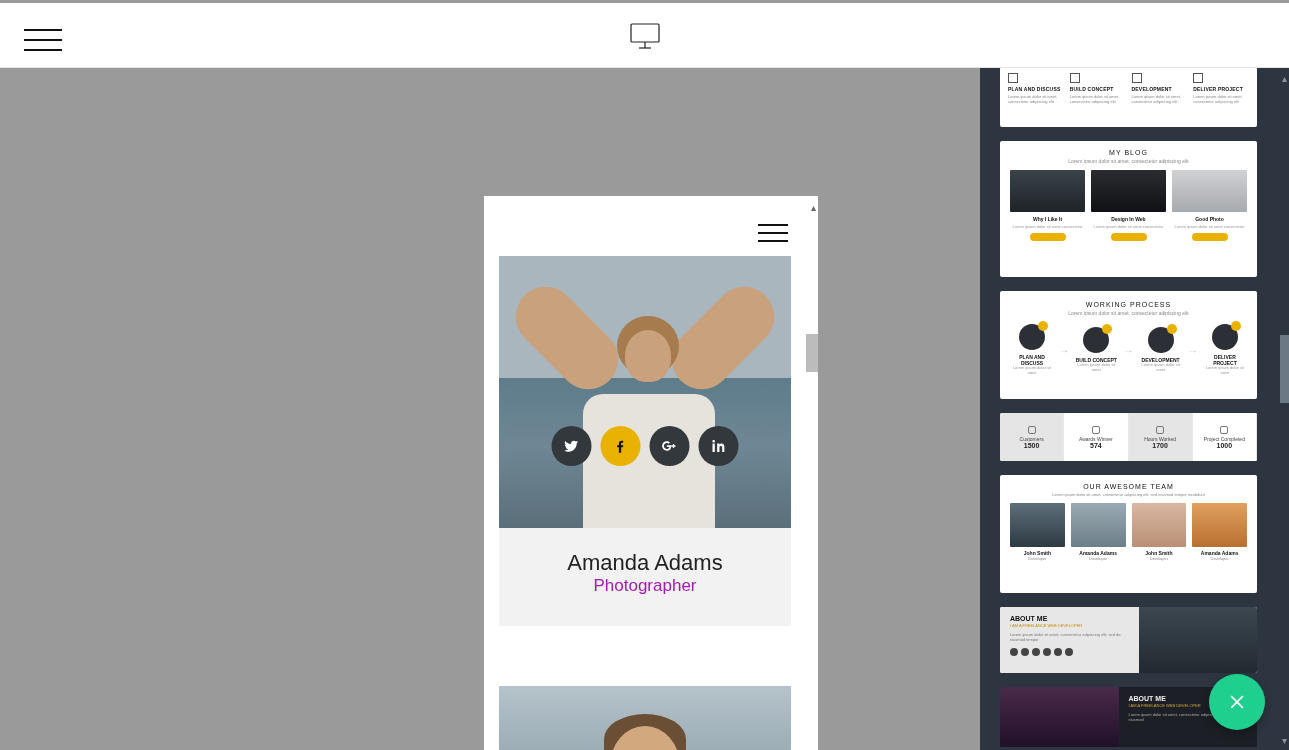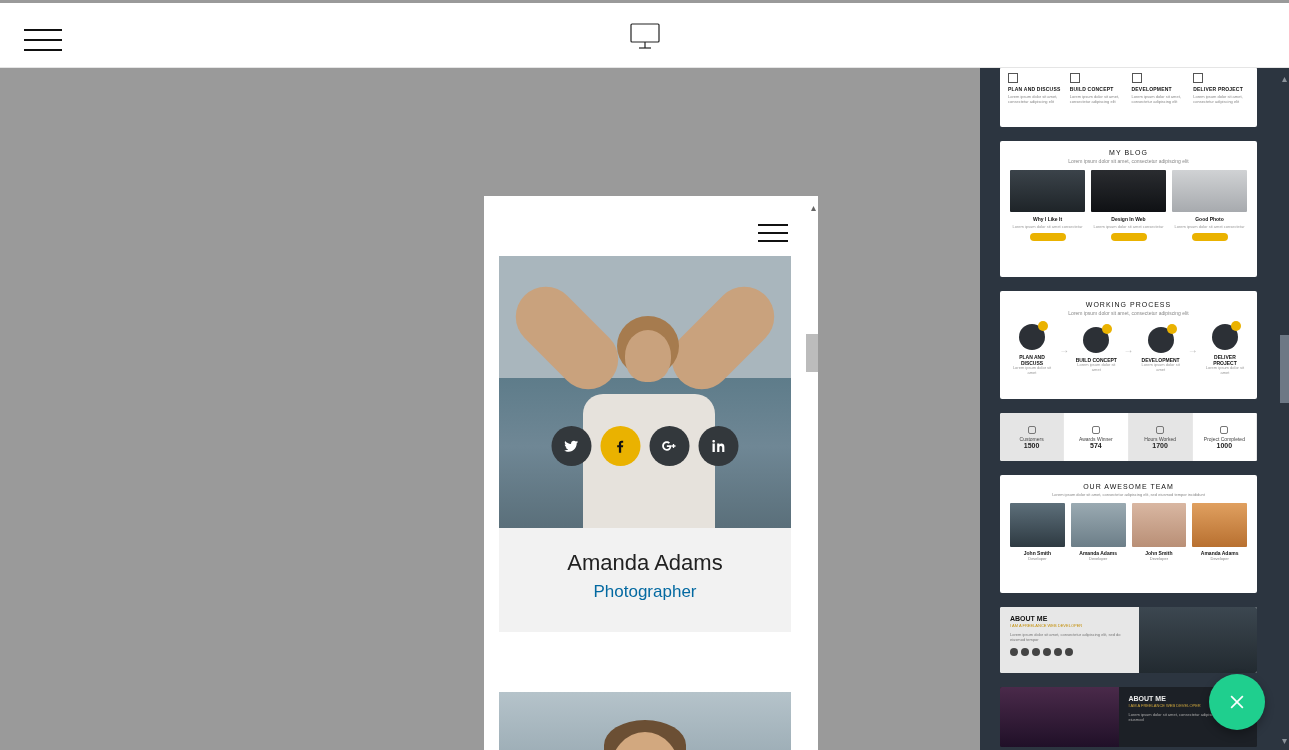--- a/index.html
+++ b/index.html
@@ -36,21 +36,21 @@
 .person-sil .arm-l { position: absolute; left: -18px; top: -8px; width: 60px; height: 120px; background: #c9a27d; border-radius: 30px; transform: rotate(-45deg); }
 .person-sil .arm-r { position: absolute; right: -18px; top: -8px; width: 60px; height: 120px; background: #c9a27d; border-radius: 30px; transform: rotate(45deg); }
 
 .social-row { position: absolute; left: 50%; top: 170px; transform: translateX(-50%); display: flex; gap: 9px; }
 .social-btn { width: 40px; height: 40px; border-radius: 50%; background: #33383c; color: #fff; display: flex; align-items: center; justify-content: center; font-weight: bold; font-size: 16px; cursor: pointer; }
 .social-btn.active { background: #eab200; color: #111; }
 .social-btn svg { width: 16px; height: 16px; fill: #fff; }
 
 .team-info { text-align: center; padding: 22px 10px 30px 10px; }
 .team-name { font-size: 22px; font-weight: 400; color: #222; }
-.team-role { font-size: 17px; color: #0369a1; margin-top: 6px; }
+.team-role { font-size: 17px; color: #a21caf; }
 
 .team-card2 { margin: 60px 15px 0 15px; height: 100px; background: linear-gradient(#b5c3ca,#8fa1ab); position: relative; overflow: hidden; }
 .team-card2 .head2 { position: absolute; left: 50%; top: 40px; transform: translateX(-50%); width: 70px; height: 80px; background: #d2a87f; border-radius: 50% 50% 40% 40%; }
 .team-card2 .hair2 { position: absolute; left: 50%; top: 28px; transform: translateX(-50%); width: 82px; height: 50px; background: #6b4f34; border-radius: 50% 50% 20% 20%; }
 
 
 .blocks-panel { position: absolute; top: 3px; right: 0; width: 309px; height: 747px; background: #2c3540; color: #fff; }
 .blocks-header { display: flex; align-items: center; justify-content: space-between; padding: 14px 20px 14px 20px; height: 64px; }
 .blocks-title { font-size: 20px; font-weight: 600; }
 .all-dropdown { border: 1px solid #cfd2d5; border-radius: 3px; padding: 6px 14px; font-size: 14px; color: #fff; display: flex; align-items: center; gap: 7px; cursor: pointer; }

